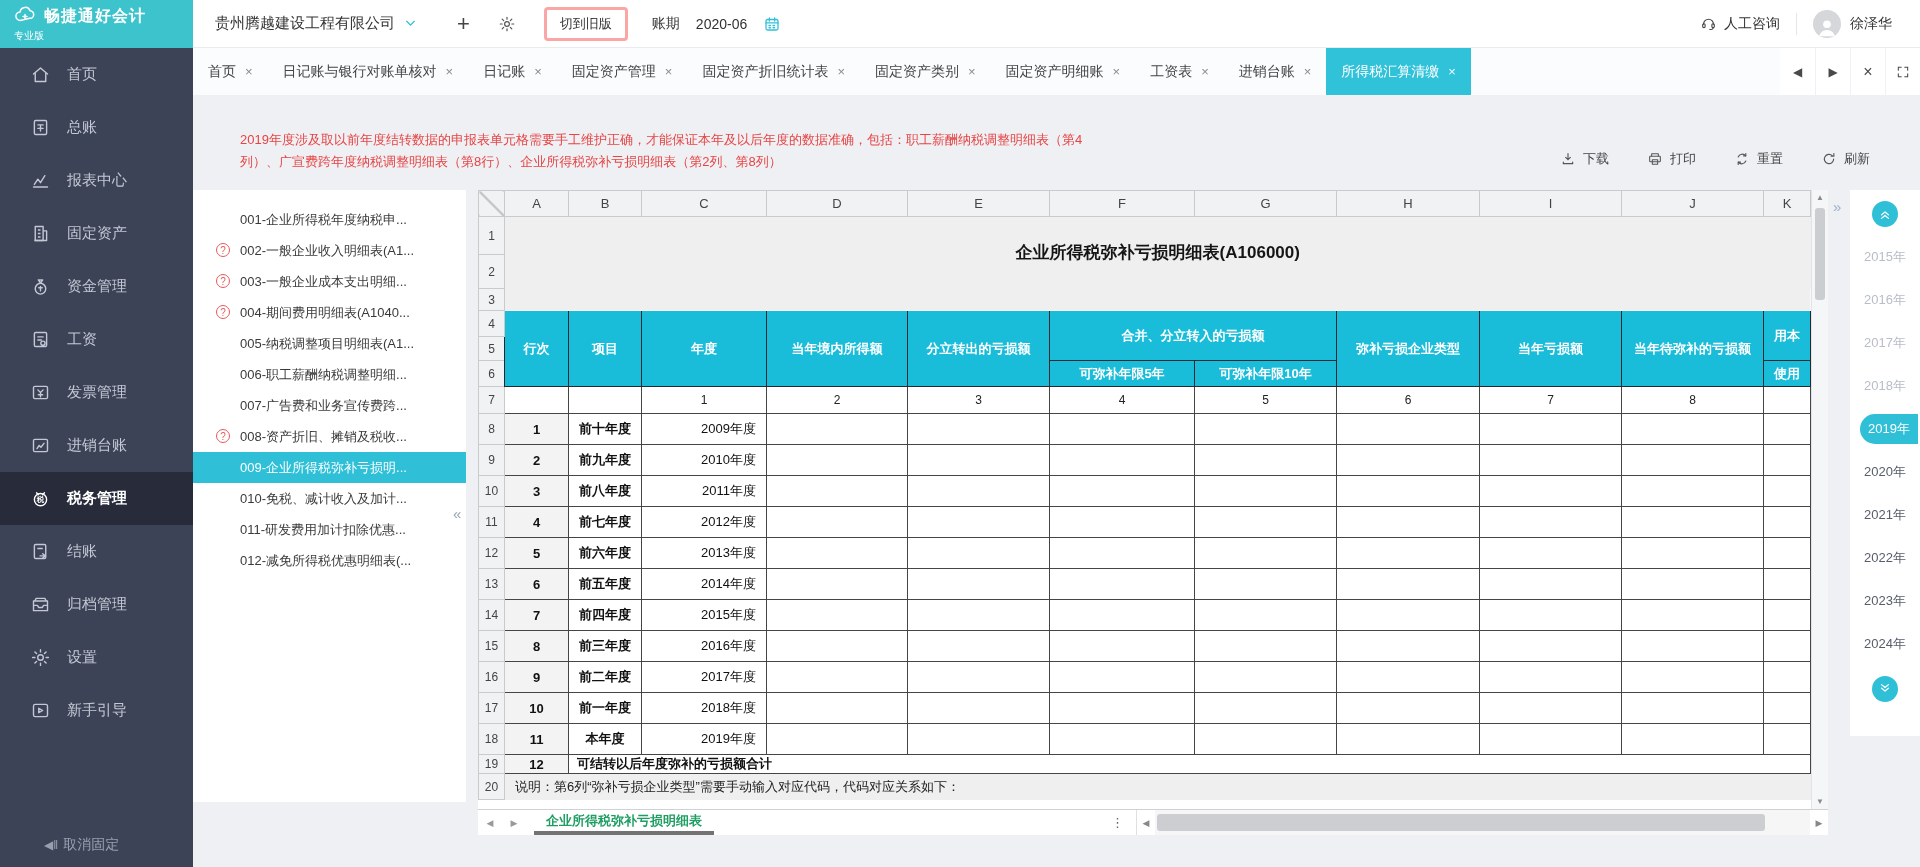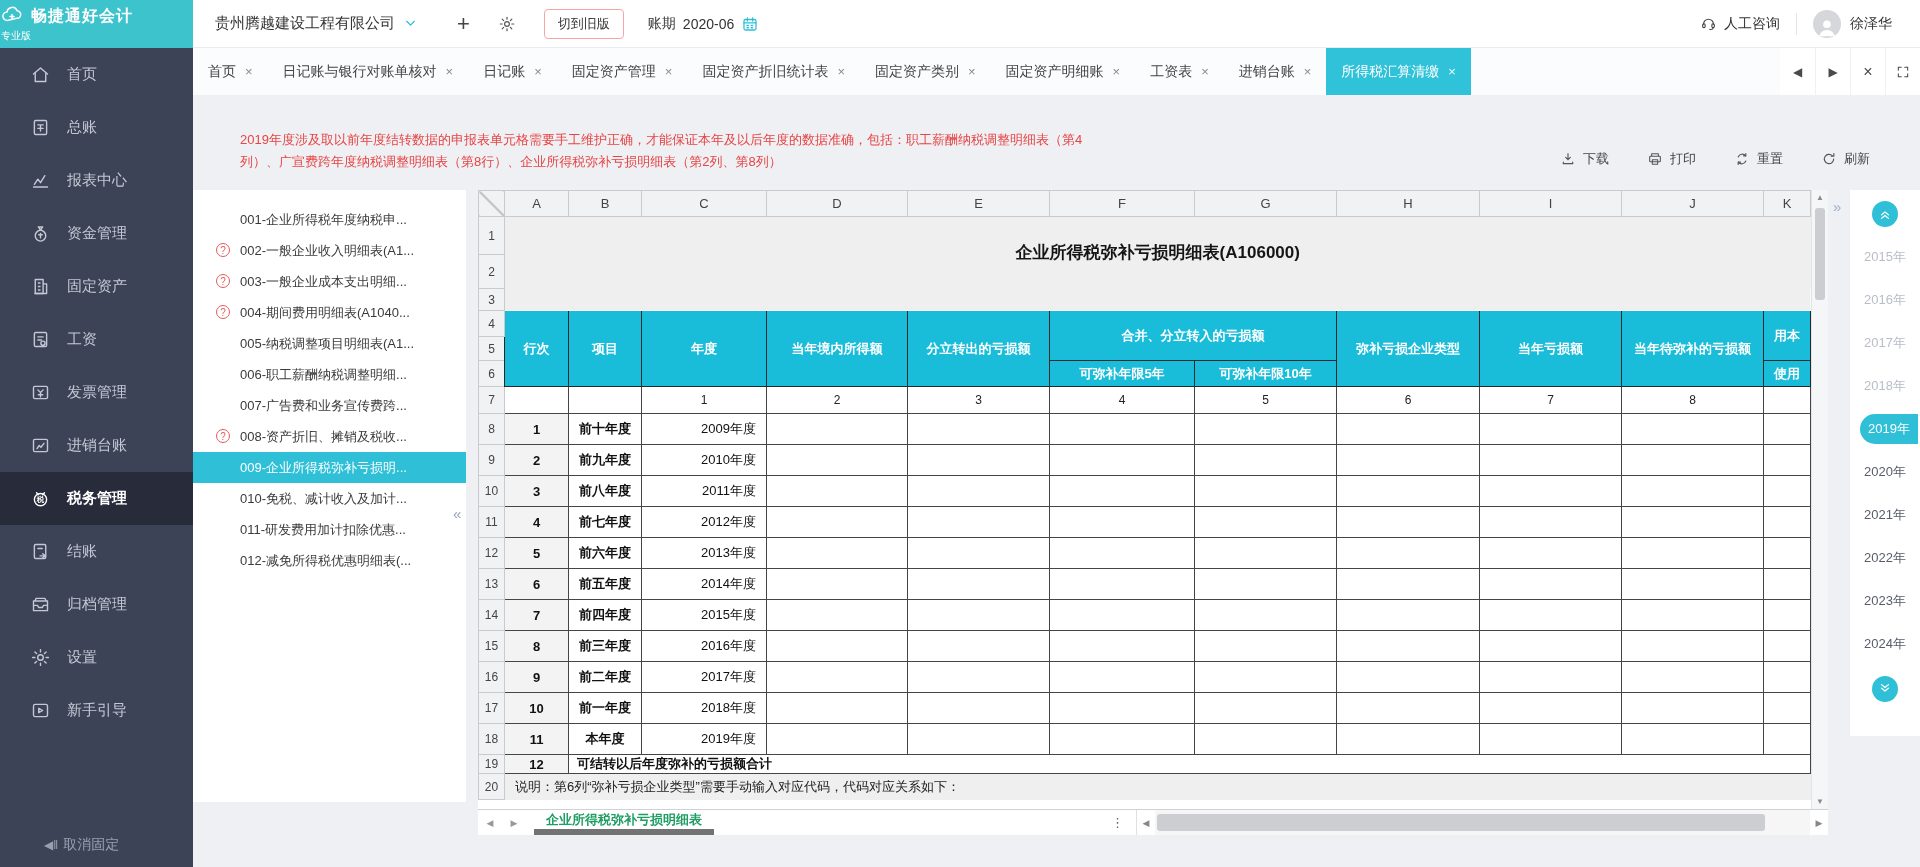--- a/index.html
+++ b/index.html
@@ -1,32 +1,32 @@
 <!DOCTYPE html>
 <html><head>
 <meta charset="utf-8">
 <style>
   *{box-sizing:border-box;margin:0;padding:0}
   body{margin:0;background:#dfe2e7;font-family:"Liberation Sans","DejaVu Sans",sans-serif}
   .screen{position:relative;width:1920px;height:867px;background:#eef0f4;overflow:hidden}
 
   
   .topbar{position:absolute;top:0;left:0;right:0;height:48px;background:#fff;border-bottom:1px solid #e9ebee;display:flex;align-items:center;z-index:6}
-  .logo{width:193px;height:48px;background:#3cc3cc;color:#fff;display:flex;flex-direction:column;justify-content:center;}
+  .logo{width:193px;height:48px;background:#3cc3cc;color:#fff;display:flex;flex-direction:column;justify-content:center;padding-left:13px}
   .logo-top{display:flex;align-items:center;gap:7px}
   .logo-top svg{width:24px;height:24px}
   .logo-name{font-size:16px;font-weight:bold;letter-spacing:1px}
   .logo-sub{font-size:10px;margin:1px 0 0 1px}
   .company{margin-left:22px;display:flex;align-items:center;gap:9px;font-size:15px;color:#333}
   .company svg{width:13px;height:13px;color:#2fc0d8}
   .tb-plus{margin-left:40px;font-size:22px;color:#444;line-height:1}
   .tb-gear{margin-left:28px;color:#555;display:flex}
   .tb-gear svg{width:18px;height:18px}
-  .switch-btn{margin-left:28px;border:1px solid #fca5a5;border-radius:4px;padding:5px 13px;font-size:13px;color:#333;background:#fff}
-  .period{margin-left:24px;display:flex;align-items:center;gap:7px;font-size:14px;color:#333}
+  .switch-btn{margin-left:28px;border:3px solid #fca5a5;border-radius:4px;padding:5px 13px;font-size:13px;color:#333;background:#fff}
+  .period{margin-left:24px;display:flex;align-items:center;gap:16px;font-size:14px;color:#333}
   .period svg{width:18px;height:18px;color:#2fc0d8}
   .tb-right{margin-left:auto;display:flex;align-items:center;padding-right:28px}
   .support{display:flex;align-items:center;gap:7px;font-size:14px;color:#333}
   .support svg{width:17px;height:17px;color:#444}
   .tb-divider{width:1px;height:22px;background:#e3e5e8;margin:0 16px}
   .avatar{width:28px;height:28px;border-radius:50%;background:#d5d7da;overflow:hidden;display:flex;align-items:flex-end;justify-content:center}
   .avatar svg{width:22px;height:22px}
   .uname{font-size:14px;color:#333;margin-left:9px}
 
   
@@ -79,21 +79,21 @@
   td.item-cell{font-weight:bold;text-align:center}
   td.year-cell{text-align:right;padding-right:10px}
   td.sum-label{font-weight:bold;padding-left:8px}
   td.note-cell{background:#efeff0;border:0;font-size:13px;color:#222;padding-left:10px}
   .vscroll{position:absolute;top:0;right:0;width:17px;bottom:26px;background:#f5f6f7;border-left:1px solid #e2e3e5}
   .vs-up{position:absolute;top:3px;left:0;right:0;text-align:center;font-size:8px;color:#8a8a8a}
   .vs-thumb{position:absolute;top:18px;left:3px;right:3px;height:92px;background:#cbcdd0;border-radius:3px}
   .vs-down{position:absolute;bottom:3px;left:0;right:0;text-align:center;font-size:8px;color:#8a8a8a}
   .bbar{position:absolute;left:0;right:0;bottom:0;height:26px;background:#fff;border-top:1px solid #cfd1d4;display:flex;align-items:center}
   .bb-nav{width:24px;text-align:center;font-size:9px;color:#999}
-  .bb-tab{height:24px;display:flex;align-items:center;padding:0 12px;margin-left:8px;color:#1f9e63;font-weight:bold;font-size:13px;border-bottom:6px solid #737373}
+  .bb-tab{height:24px;display:flex;align-items:center;padding:0 12px;margin-left:8px;color:#1f9e63;font-weight:bold;font-size:13px;border-bottom:4px solid #737373}
   .bb-spacer{flex:1}
   .bb-kebab{font-size:13px;color:#666;padding:0 12px}
   .bb-hscroll{width:692px;height:100%;display:flex;align-items:center;border-left:1px solid #e0e0e0}
   .hs-arrow{width:18px;text-align:center;font-size:9px;color:#888}
   .hs-track{flex:1;height:100%;position:relative;background:#f6f6f7}
   .hs-thumb{position:absolute;left:2px;top:4px;bottom:4px;width:608px;background:#ccced1;border-radius:3px}
 
   
   .year-expand{position:absolute;left:1833px;top:198px;color:#9fb0c6;font-size:15px;z-index:2;cursor:pointer}
   .years{position:absolute;right:0;top:190px;width:70px;height:546px;background:#fff;z-index:1}
@@ -253,38 +253,38 @@
           <svg viewBox="0 0 24 24" fill="none" stroke="currentColor" stroke-width="1.6" stroke-linecap="round" stroke-linejoin="round">
             <path d="M4 19.5h16"></path>
             <path d="M5 16.5l4-6 3 4 5-8"></path>
           </svg>
         </span>
         <span>报表中心</span>
       </div>
 
       <div class="side-item">
         <span class="ic">
+          <svg viewBox="0 0 24 24" fill="none" stroke="currentColor" stroke-width="1.6" stroke-linejoin="round">
+            <rect x="6" y="4" width="9" height="16"></rect>
+            <path d="M15 9h4v11H5"></path>
+            <path d="M9 8h3M9 12h3M9 16h3"></path>
+          </svg>
+        </span>
+        <span>固定资产</span>
+      </div>
+
+      <div class="side-item">
+        <span class="ic">
           <svg viewBox="0 0 24 24" fill="none" stroke="currentColor" stroke-width="1.6" stroke-linecap="round" stroke-linejoin="round">
             <path d="M9.5 4.5h5l-2.5 3.5z"></path>
             <path d="M12 8c-3.8 1-6 3.7-6 6.7a6 6 0 0012 0c0-3-2.2-5.7-6-6.7z"></path>
             <path d="M10 13.5h4M12 12v5"></path>
           </svg>
         </span>
         <span>资金管理</span>
-      </div>
-
-      <div class="side-item">
-        <span class="ic">
-          <svg viewBox="0 0 24 24" fill="none" stroke="currentColor" stroke-width="1.6" stroke-linejoin="round">
-            <rect x="6" y="4" width="9" height="16"></rect>
-            <path d="M15 9h4v11H5"></path>
-            <path d="M9 8h3M9 12h3M9 16h3"></path>
-          </svg>
-        </span>
-        <span>固定资产</span>
       </div>
 
       <div class="side-item">
         <span class="ic">
           <svg viewBox="0 0 24 24" fill="none" stroke="currentColor" stroke-width="1.6" stroke-linecap="round">
             <rect x="5" y="4" width="14" height="16" rx="1.5"></rect>
             <path d="M9 9h6M9 12.5h4"></path>
             <circle cx="14.8" cy="16.2" r="2.4"></circle>
           </svg>
         </span>

